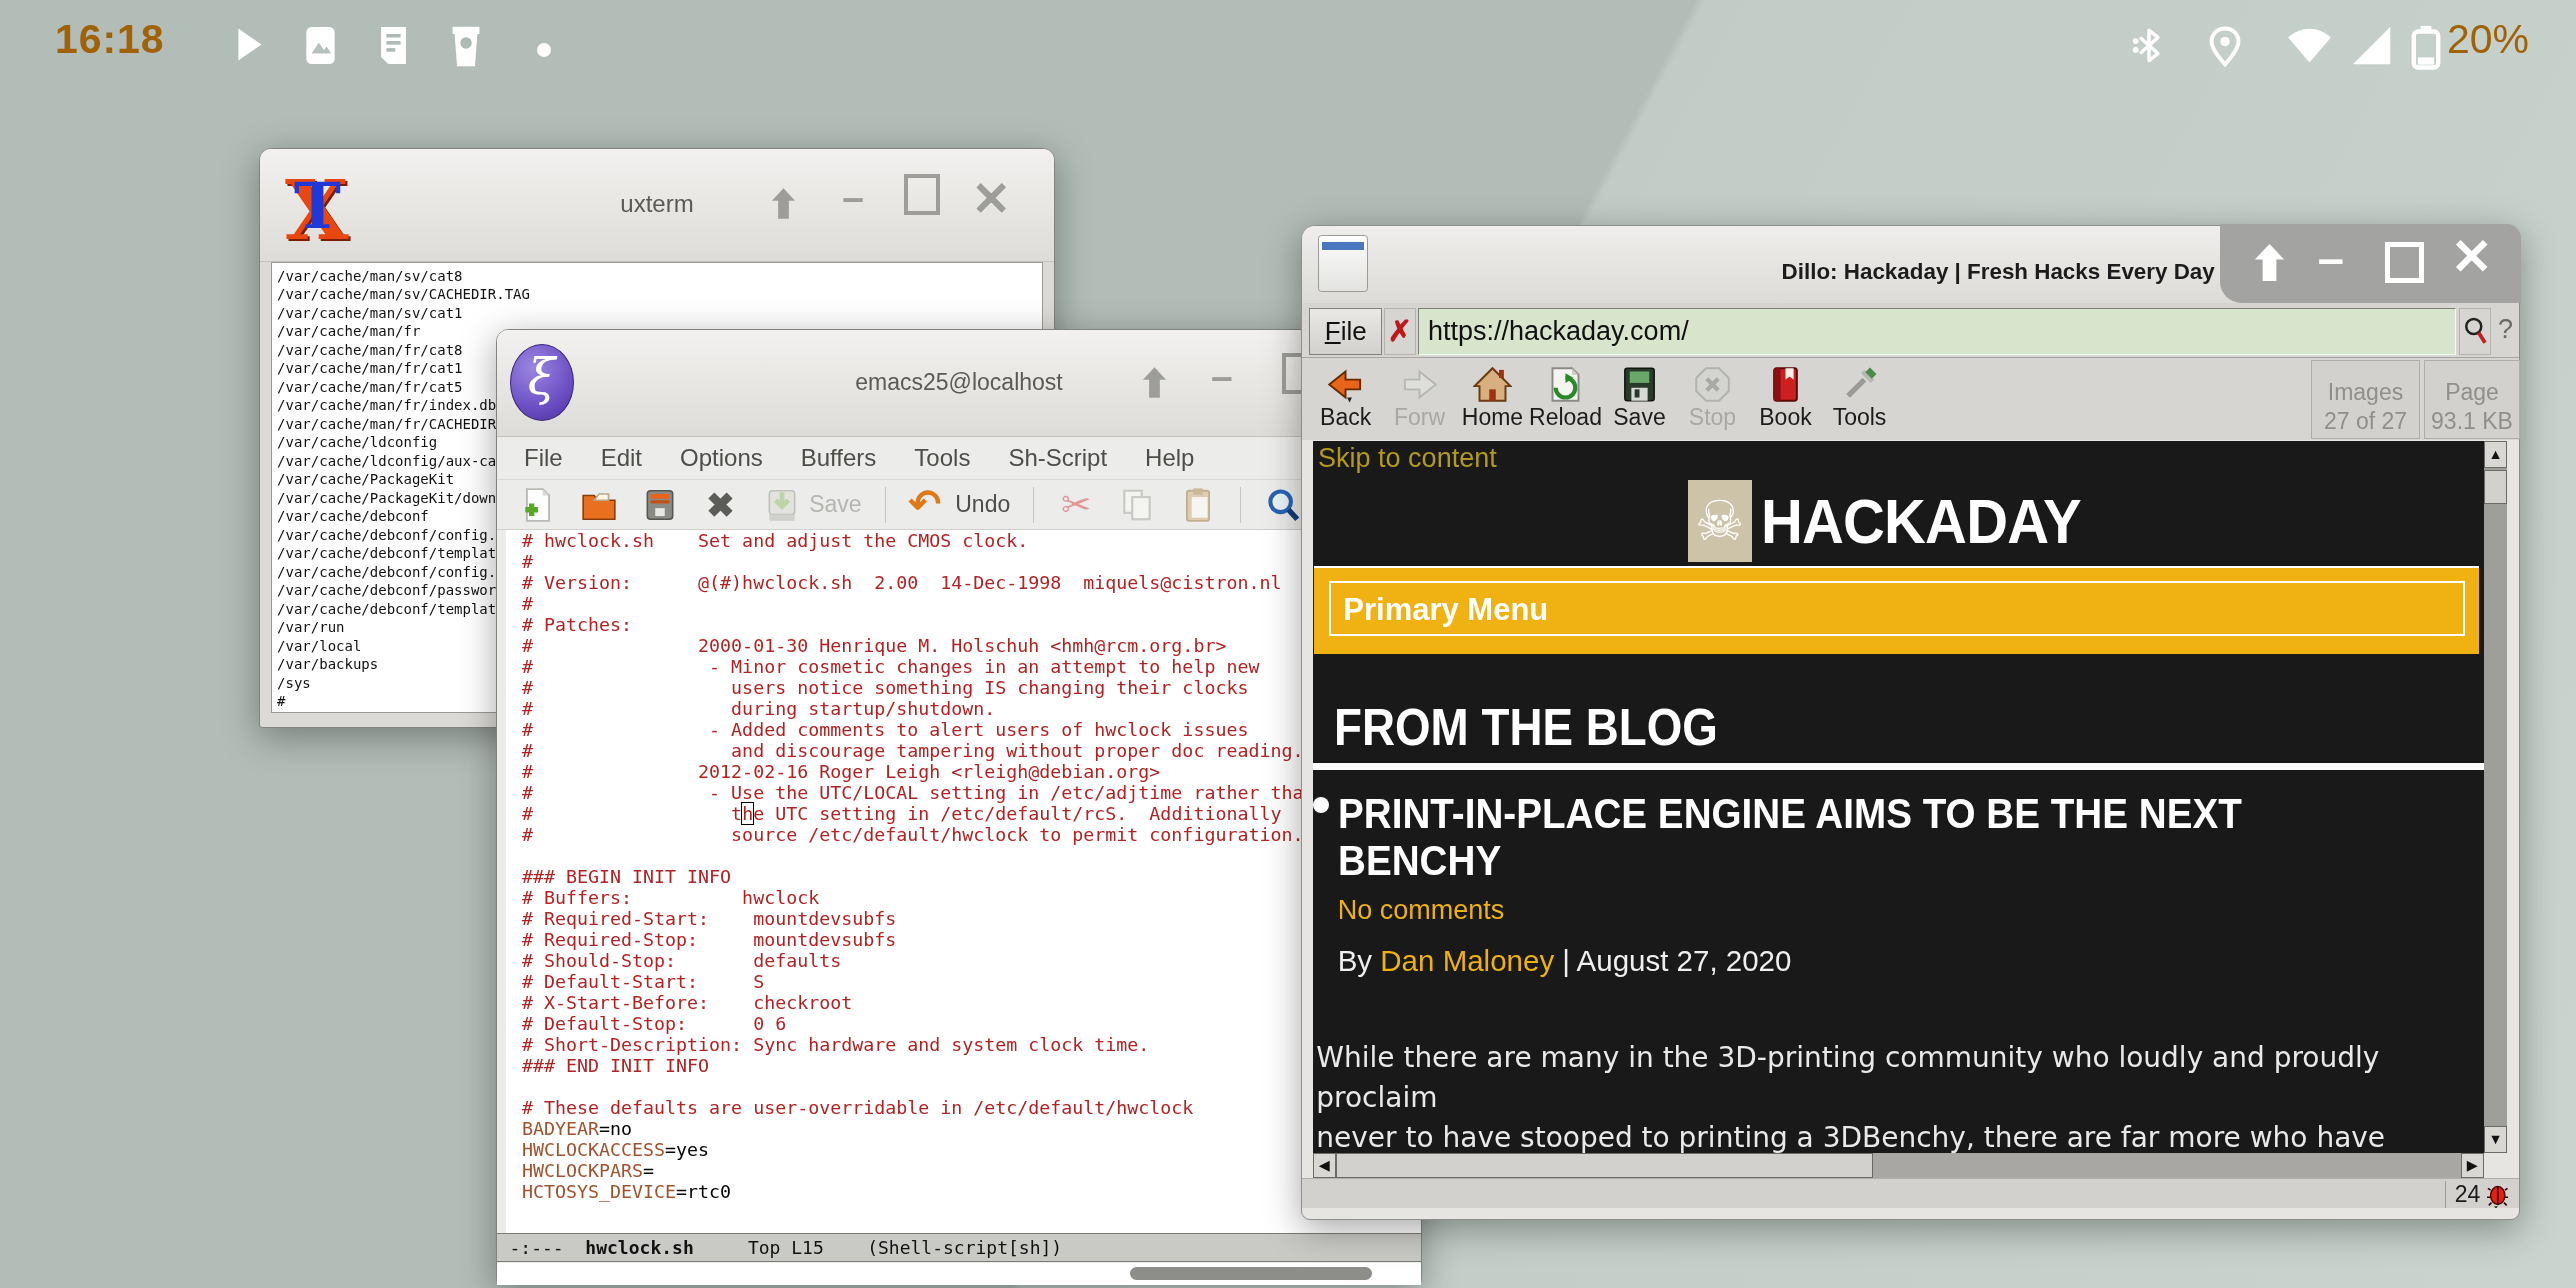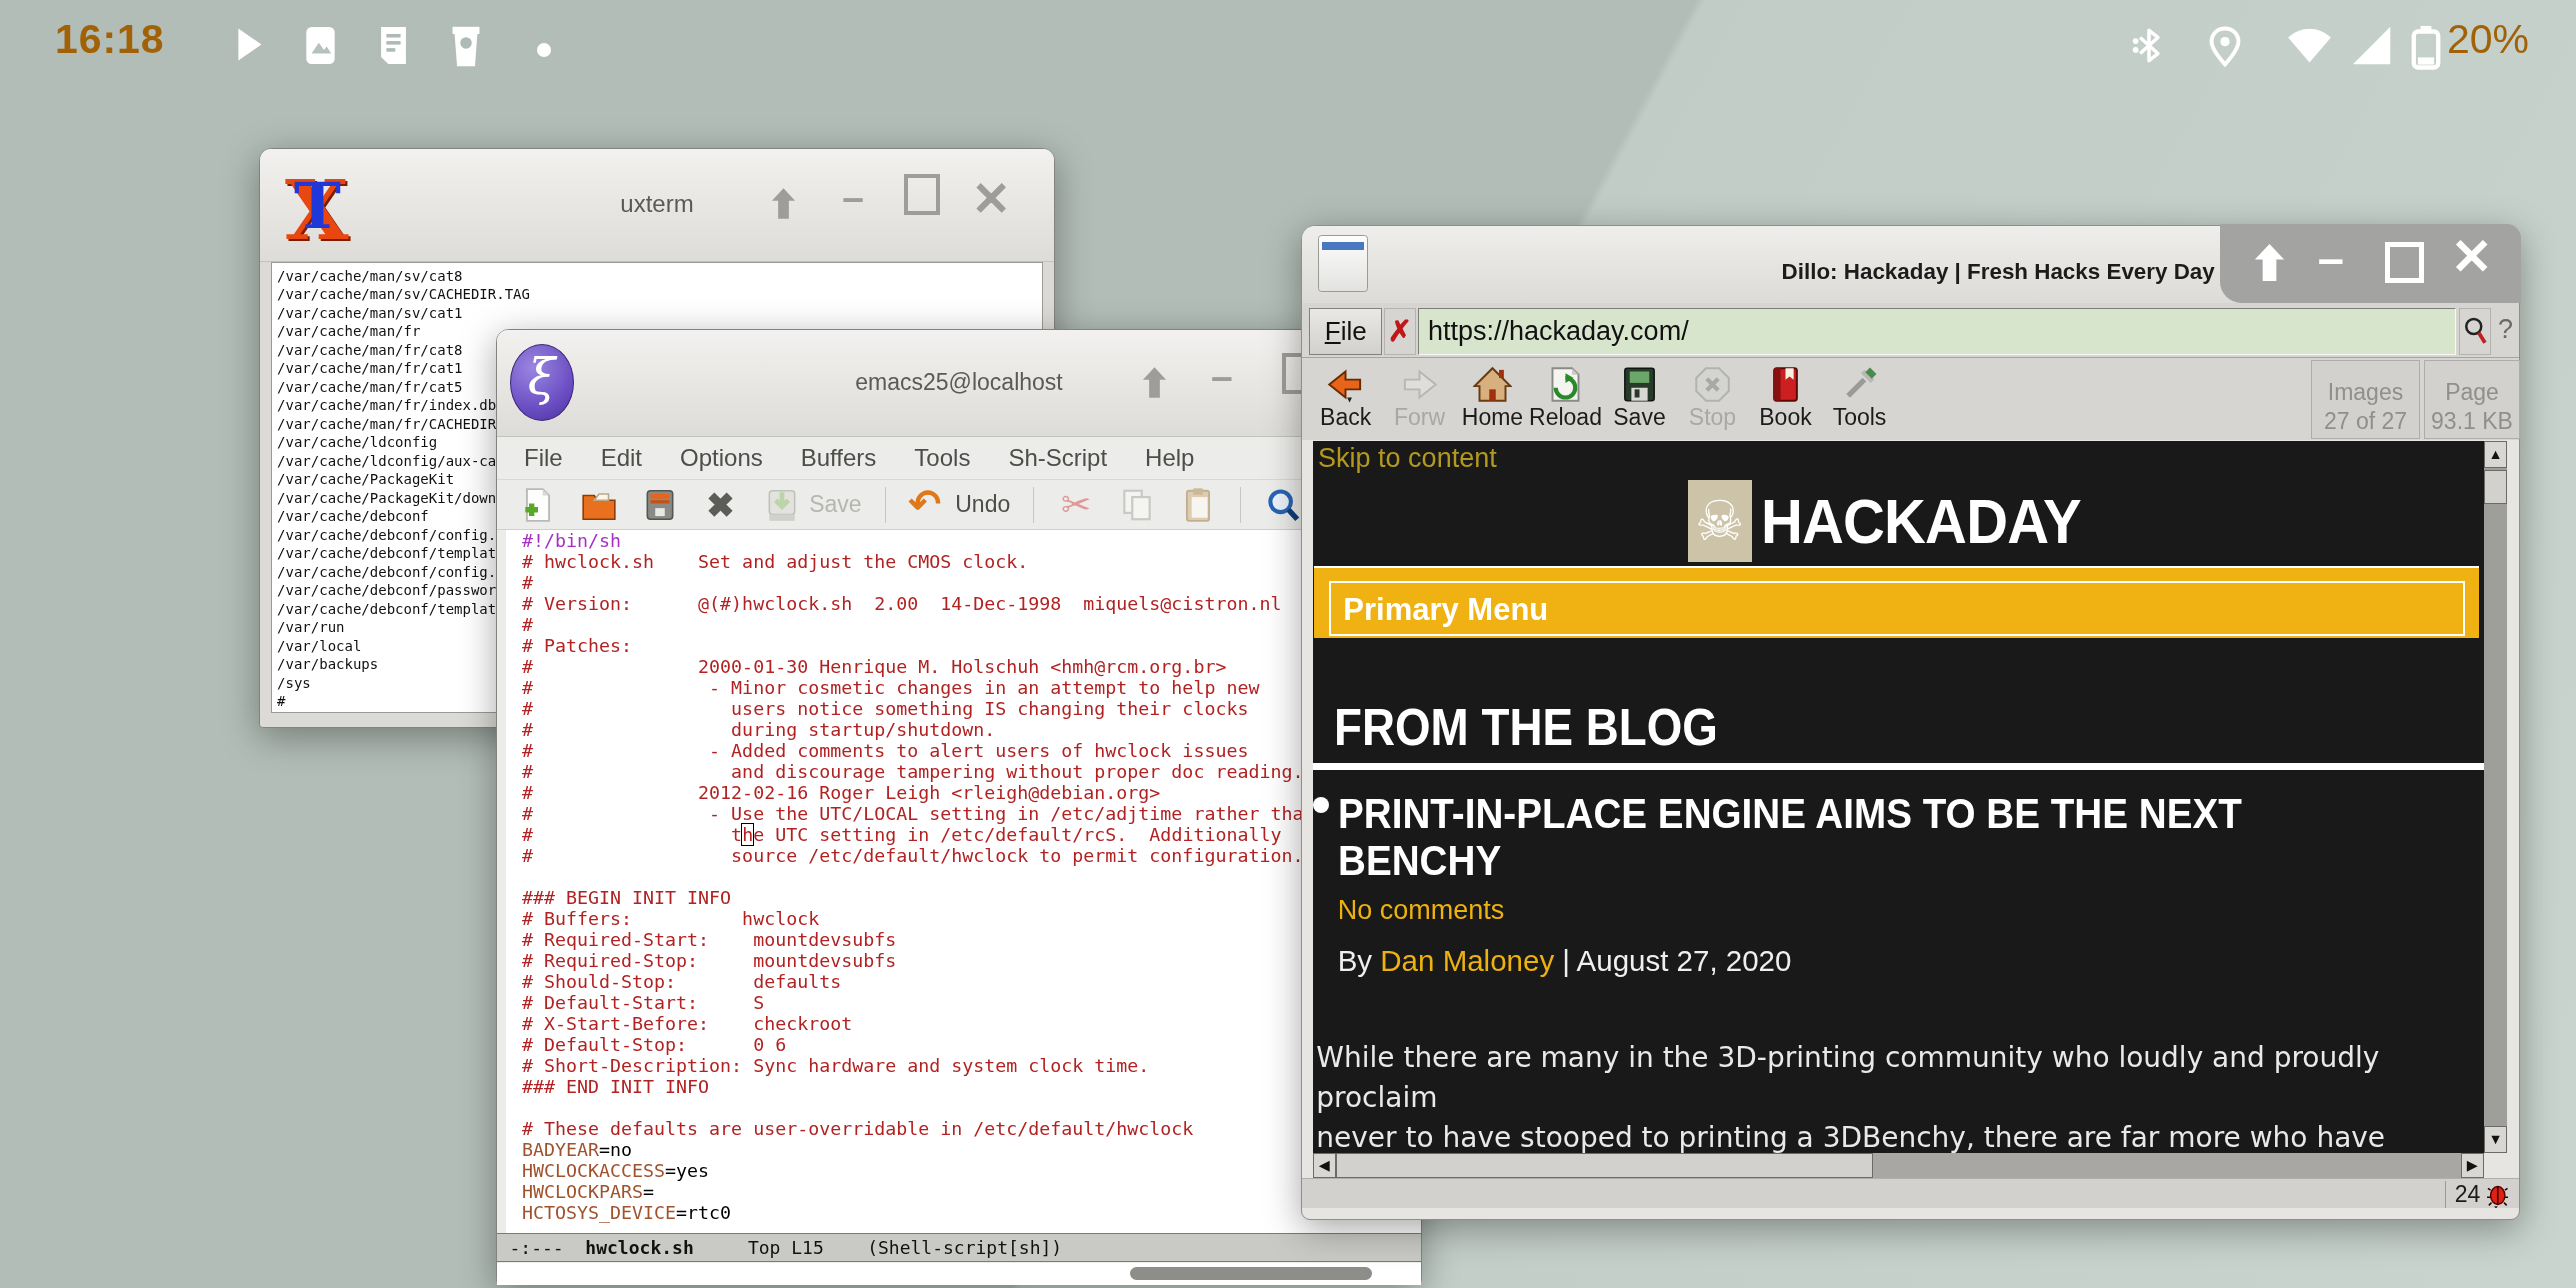--- a/index.html
+++ b/index.html
@@ -93,21 +93,21 @@
   .hbtn { position:absolute; top:0; width:23px; height:25px; background:#d8d7d3; border:0.9px solid #6a6a66; color:#111; font-size:14.3px; text-align:center; line-height:23px; }
   #dillo-status { position:absolute; left:0px; top:952px; width:100%; height:30px; background:#d2d1cd; border-top:0.9px solid #b0afab; }
   #dillo-bugbox { position:absolute; right:7.2px; top:1.8px; height:27px; border-left:0.9px solid #9a9995; padding:0 3.6px 0 9px; font-size:23px; color:#1c1c1c; line-height:27px; }
 
   
   .hk-yellow { color:#edb110; }
   #hk-skip { position:absolute; left:5.4px; top:1.8px; font-size:27px; color:#b39a1e; }
   #hk-logo { position:absolute; left:0; top:39px; width:100%; text-align:center; }
   #hk-skull { display:inline-block; vertical-align:middle; width:64px; height:82px; background:#cdc3a8; color:#fff; font-size:55px; line-height:82px; }
   #hk-logotext { display:inline-block; vertical-align:middle; font-size:63px; font-weight:900; color:#fff; letter-spacing:-0.9px; transform:scaleX(.92); transform-origin:left; margin-left:5.4px; }
-  #hk-menuband { position:absolute; left:1.8px; top:125px; width:1165px; height:72px; background:#f0b213; border-top:2.7px solid #fff; }
+  #hk-menuband { position:absolute; left:1.8px; top:125px; width:1165px; height:88px; background:#f0b213; border-top:2.7px solid #fff; }
   #hk-menubox { position:absolute; left:14.3px; right:14.3px; top:13.4px; height:55px; border:2.7px solid #fff; }
   #hk-menulabel { font-size:31px; font-weight:bold; color:#fff; margin:9px 0 0 12.5px; }
   #hk-fromblog { position:absolute; left:21.5px; top:256px; font-size:52px; font-weight:900; color:#fff; transform:scaleX(.88); transform-origin:left; }
   #hk-hr { position:absolute; left:0; top:322px; width:1171px; height:7.2px; background:#fff; }
   #hk-bullet { position:absolute; left:0px; top:356px; width:16px; height:16px; border-radius:50%; background:#fff; }
   #hk-arttitle { position:absolute; left:25px; top:349px; width:1127px; font-size:42px; line-height:47px; font-weight:900; color:#fff; transform:scaleX(.92); transform-origin:left; }
   #hk-nocomments { position:absolute; left:25px; top:454px; font-size:27px; }
   #hk-byline { position:absolute; left:25px; top:503px; font-size:29.5px; color:#efefef; }
   #hk-para { position:absolute; left:3.6px; top:597px; width:1163px; font-size:28px; line-height:40px; color:#e9e9e9; font-family:"DejaVu Sans",sans-serif; }
 </style>
@@ -263,21 +263,20 @@
         <rect x="8" y="7" width="10" height="13" fill="#f7f5ef"></rect>
       </svg>
     <div class="tbsep"></div>
     <svg class="tbico" viewBox="0 0 24 24">
         <circle cx="10.5" cy="10" r="6.5" fill="#eaf2fa" stroke="#2864b4" stroke-width="2.6"></circle>
         <path d="M15.5 15 L21 21" stroke="#123c78" stroke-width="3.4"></path>
       </svg>
   </div>
 
   <div id="emacs-text">
-      <div class="code-line"><span class="seg-k">#!/bin/sh</span></div>
       <div class="code-line"><span class="seg-c"># hwclock.sh    Set and adjust the CMOS clock.</span></div>
       <div class="code-line"><span class="seg-c">#</span></div>
       <div class="code-line"><span class="seg-c"># Version:      @(#)hwclock.sh  2.00  14-Dec-1998  miquels@cistron.nl</span></div>
       <div class="code-line"><span class="seg-c">#</span></div>
       <div class="code-line"><span class="seg-c"># Patches:</span></div>
       <div class="code-line"><span class="seg-c">#               2000-01-30 Henrique M. Holschuh &lt;hmh@rcm.org.br&gt;</span></div>
       <div class="code-line"><span class="seg-c">#                - Minor cosmetic changes in an attempt to help new</span></div>
       <div class="code-line"><span class="seg-c">#                  users notice something IS changing their clocks</span></div>
       <div class="code-line"><span class="seg-c">#                  during startup/shutdown.</span></div>
       <div class="code-line"><span class="seg-c">#                - Added comments to alert users of hwclock issues</span></div>

